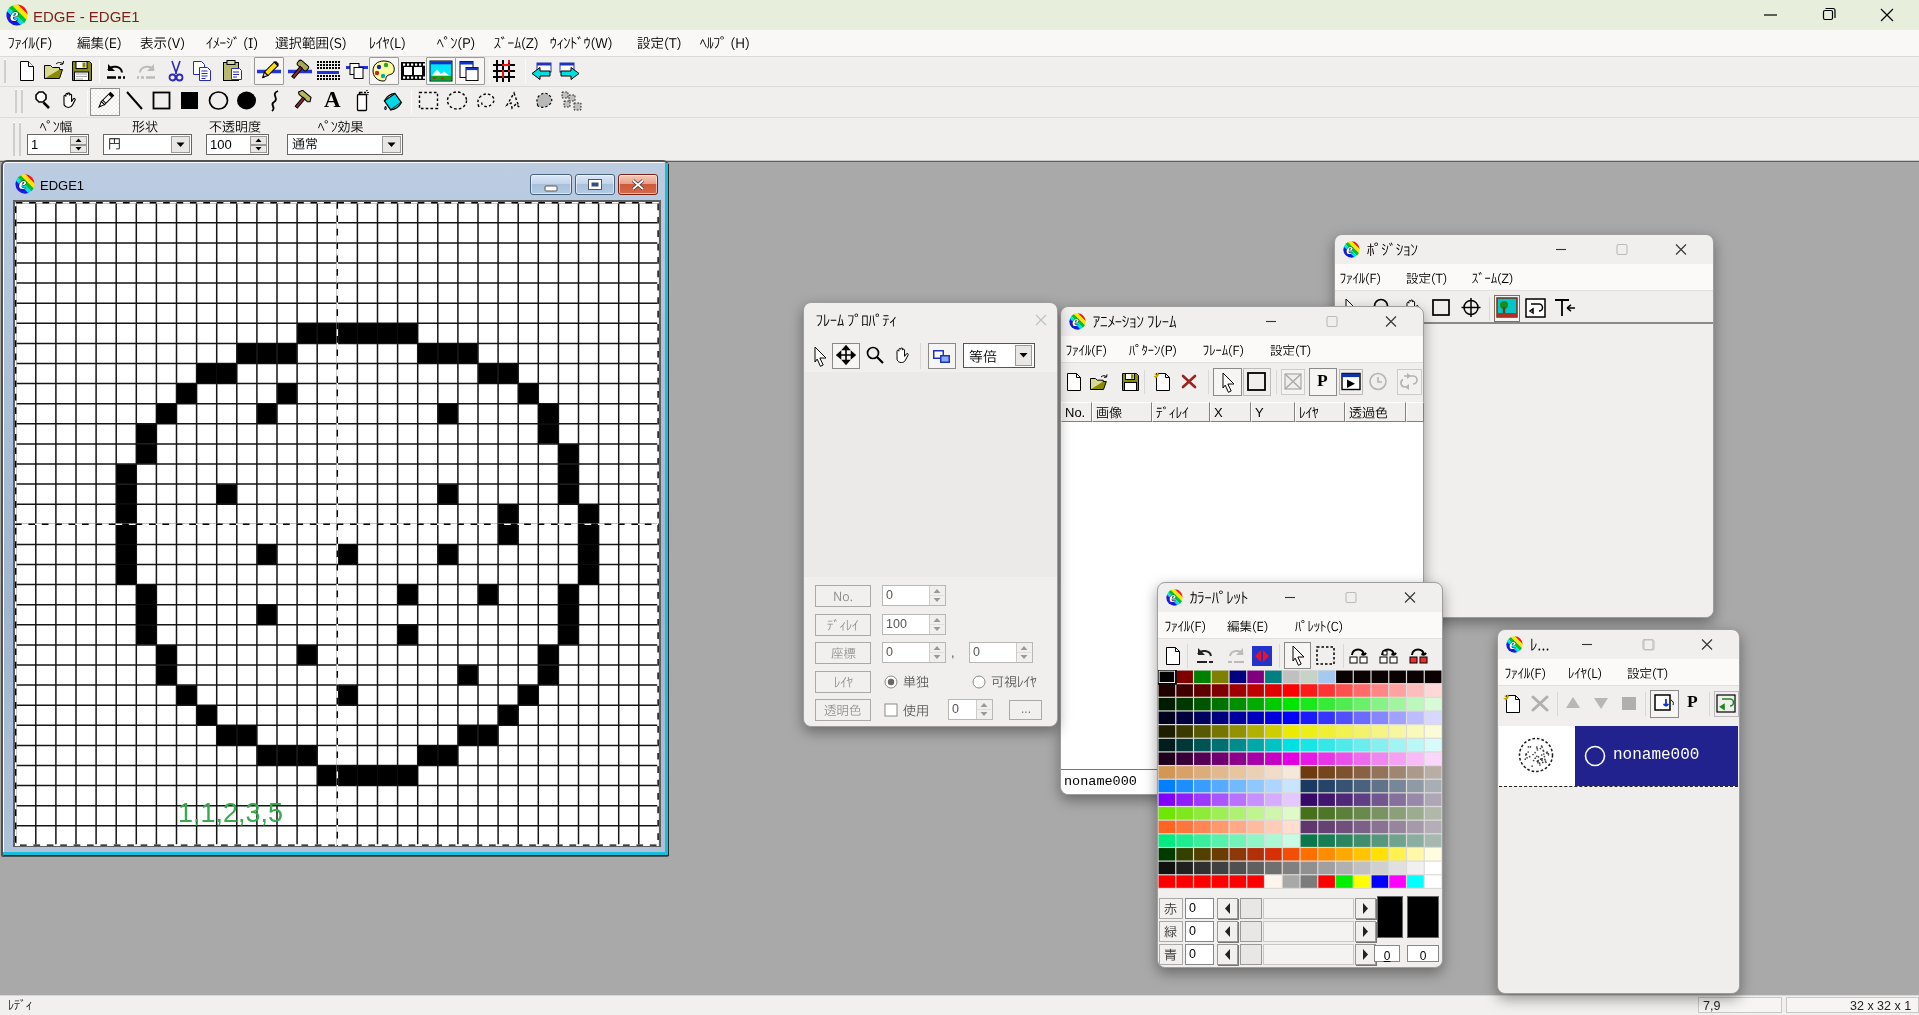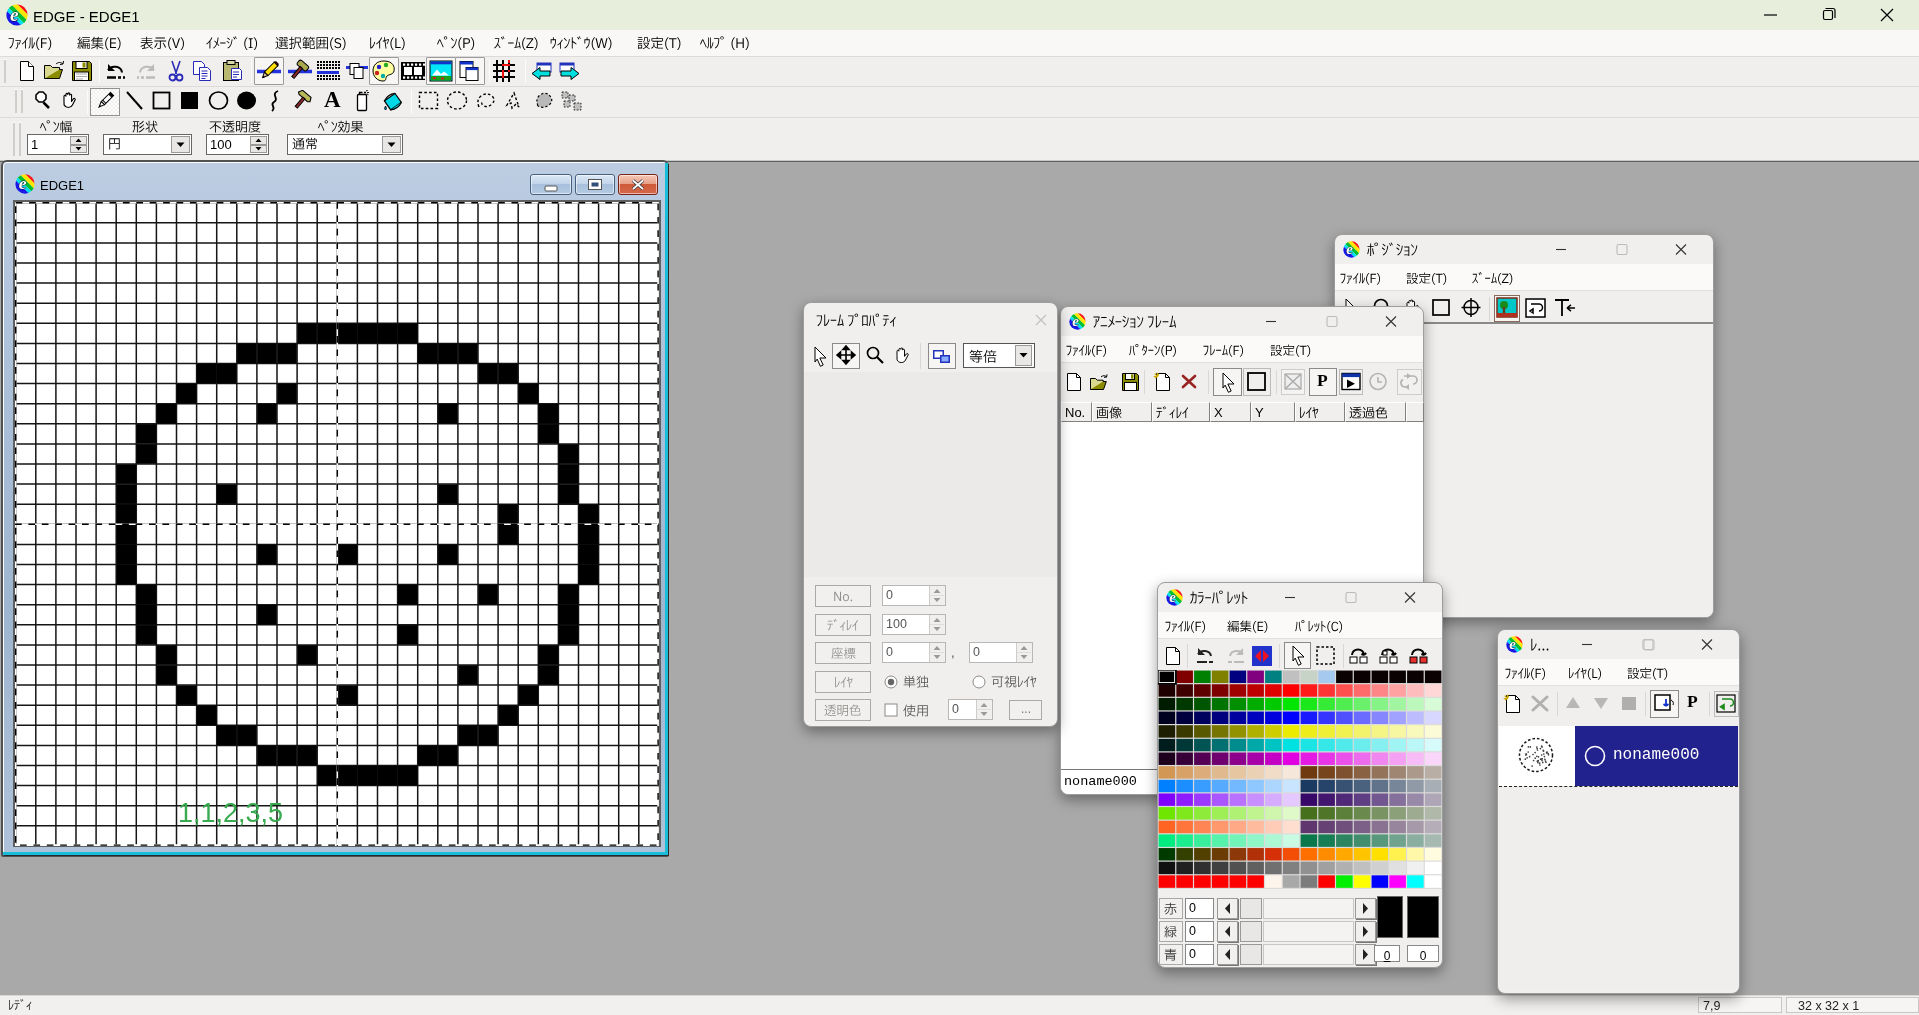--- a/index.html
+++ b/index.html
@@ -18,21 +18,21 @@
       <g transform="rotate(45 11.0 11.0)">
 <rect x="-8.0" y="-9.0" width="38.0" height="12.2" fill="#ff1111"></rect>
 <rect x="-8.0" y="3.2" width="38.0" height="4.4" fill="#ffe600"></rect>
 <rect x="-8.0" y="7.6" width="38.0" height="4.2" fill="#00c030"></rect>
 <rect x="-8.0" y="11.8" width="38.0" height="3.6" fill="#00e0f0"></rect>
 <rect x="-8.0" y="15.4" width="38.0" height="14.0" fill="#1818e8"></rect>
 </g>
     </g>
 <text x="8.4" y="16.6" font-family="Liberation Serif" font-style="italic" font-weight="bold" font-size="19.5" fill="#fff" stroke="#000" stroke-width="0.85" text-anchor="middle" paint-order="stroke">e</text>
   </svg>
-<span class="ab" style="left:33.0px;top:7.5px;font:normal 15px 'Liberation Sans', sans-serif;color:#000000;letter-spacing:0">EDGE - EDGE1</span>
+<span class="ab" style="left:33.0px;top:7.5px;font:normal 15px 'Liberation Sans', sans-serif;color:#7f1d1d;letter-spacing:0">EDGE - EDGE1</span>
 <svg class="ab" style="left:1758.0px;top:0.0px" width="161" height="30" viewBox="0 0 161 30">
     <path d="M6 15h13" stroke="#000" stroke-width="1.2"></path>
     <rect x="65.5" y="10.5" width="9" height="9" rx="1.5" fill="none" stroke="#000" stroke-width="1.2"></rect>
     <path d="M67.5 8.5 h7.5 a2 2 0 0 1 2 2 v7.5" fill="none" stroke="#000" stroke-width="1.2"></path>
     <path d="M123 9l12 12M135 9l-12 12" stroke="#000" stroke-width="1.2"></path>
   </svg>
 <div class="ab" style="left:0;top:30px;width:1919px;height:26px;background:#f9f8f6"></div>
 <svg class="ab" style="left:8.0px;top:32.9px" width="46" height="19">
     <path transform="translate(0,15.1)" d="M0.52 -9.88H5.77Q5.76 -7.00 5.39 -5.08Q5.02 -3.15 4.20 -1.84Q3.38 -0.52 1.99 0.43L1.40 -0.35Q2.67 -1.20 3.40 -2.32Q4.14 -3.44 4.48 -5.03Q4.83 -6.62 4.88 -9.00H0.52Z M10.43 -4.05Q11.01 -4.60 11.39 -5.37Q11.77 -6.15 11.90 -7.06H7.38V-7.88H12.71V-7.11Q12.56 -6.00 12.12 -5.06Q11.69 -4.13 11.00 -3.42ZM7.57 0.28Q8.55 -0.48 8.96 -1.40Q9.36 -2.32 9.36 -3.67V-5.87H10.20V-3.67Q10.20 -2.06 9.70 -0.95Q9.20 0.16 8.12 0.98Z M19.89 -10.26Q19.04 -8.53 17.86 -7.03V0.47H16.96V-5.98Q15.67 -4.57 14.35 -3.64L13.82 -4.44Q15.37 -5.52 16.76 -7.14Q18.15 -8.76 19.14 -10.75Z M26.90 -5.67Q26.66 -3.55 26.02 -2.03Q25.39 -0.51 24.52 0.28H23.71V-10.59H24.52V-0.90Q25.08 -1.60 25.51 -2.85Q25.94 -4.10 26.13 -5.83ZM21.73 -10.53H22.54V-5.76Q22.54 -3.95 22.39 -2.83Q22.24 -1.71 21.91 -0.93Q21.57 -0.16 20.93 0.52L20.38 -0.14Q20.93 -0.74 21.22 -1.43Q21.51 -2.13 21.62 -3.12Q21.73 -4.11 21.73 -5.73Z M30.73 -10.78H31.76Q31.02 -10.13 30.43 -9.17Q29.84 -8.20 29.51 -7.12Q29.18 -6.03 29.18 -5.03V-3.80Q29.18 -2.80 29.51 -1.72Q29.84 -0.63 30.43 0.33Q31.02 1.29 31.76 1.94H30.73Q30.02 1.33 29.44 0.36Q28.86 -0.60 28.51 -1.84Q28.17 -3.07 28.17 -4.41Q28.17 -5.75 28.51 -6.99Q28.86 -8.23 29.44 -9.20Q30.02 -10.17 30.73 -10.78Z M34.22 -4.52V0.0H33.08V-9.89H38.93V-8.89H34.22V-5.52H38.54V-4.52Z M40.67 1.94H39.64Q40.39 1.29 40.97 0.33Q41.56 -0.63 41.89 -1.72Q42.22 -2.80 42.22 -3.80V-5.03Q42.22 -6.03 41.89 -7.12Q41.56 -8.20 40.97 -9.17Q40.39 -10.13 39.64 -10.78H40.67Q41.39 -10.17 41.97 -9.20Q42.55 -8.23 42.89 -6.99Q43.24 -5.75 43.24 -4.41Q43.24 -3.07 42.89 -1.84Q42.55 -0.60 41.97 0.36Q41.39 1.33 40.67 1.94Z" fill="#000"></path>
   </svg>
@@ -1363,12 +1363,12 @@
     <div class="ab" style="left:1499px;top:786px;width:239px;height:0;border-top:1.8px dashed #222"></div>
     <div class="ab" style="left:1499px;top:788px;width:239px;height:202px;background:#efeeec;border-radius:0 0 7px 7px"></div>
   </div>
 <div class="ab" style="left:0;top:995px;width:1919px;height:20px;background:#f1f0ee;border-top:1px solid #d8d7d5"></div>
 <svg class="ab" style="left:8.0px;top:996.1px" width="26" height="17">
     <path transform="translate(0,13.4)" d="M5.53 -5.35Q5.02 -3.20 4.06 -1.75Q3.10 -0.31 1.86 0.32H1.11V-9.50H1.88V-0.55Q2.91 -1.28 3.64 -2.49Q4.36 -3.70 4.81 -5.60Z M6.9 -8.98H11.10V-8.20H6.9ZM11.66 -6.06V-5.29H9.48V-4.82Q9.48 -3.46 9.28 -2.52Q9.09 -1.57 8.64 -0.85Q8.18 -0.13 7.38 0.48L6.82 -0.19Q7.57 -0.74 7.98 -1.37Q8.38 -2.00 8.55 -2.82Q8.71 -3.63 8.71 -4.82V-5.29H6.33V-6.06Z M14.68 -8.1Q14.12 -9.34 13.54 -10.22L14.20 -10.51Q14.89 -9.43 15.32 -8.38ZM13.32 -7.54Q12.88 -8.62 12.20 -9.69L12.87 -9.99Q13.62 -8.76 13.98 -7.83Z M23.37 -7.2Q22.71 -5.97 21.72 -4.77V0.66H20.97V-3.96Q19.90 -2.89 18.86 -2.20L18.40 -2.88Q19.63 -3.64 20.77 -4.86Q21.91 -6.07 22.71 -7.58Z" fill="#222"></path>
   </svg>
 <div class="ab" style="left:1698px;top:997px;width:84px;height:16px;background:#f6f5f3;border:1px solid #c9c8c6"></div>
 <span class="ab" style="left:1703.0px;top:998.5px;font:normal 12.5px 'Liberation Sans', sans-serif;color:#222;letter-spacing:0">7,9</span>
 <div class="ab" style="left:1786px;top:997px;width:133px;height:16px;background:#f6f5f3;border:1px solid #c9c8c6"></div>
-<span class="ab" style="left:1798px;top:998.5px;font:normal 12.5px 'Liberation Sans', sans-serif;color:#222;letter-spacing:0">32 x 32 x 1</span>
+<span class="ab" style="left:1850px;top:998.5px;font:normal 12.5px 'Liberation Sans', sans-serif;color:#222;letter-spacing:0">32 x 32 x 1</span>
 </body></html>

